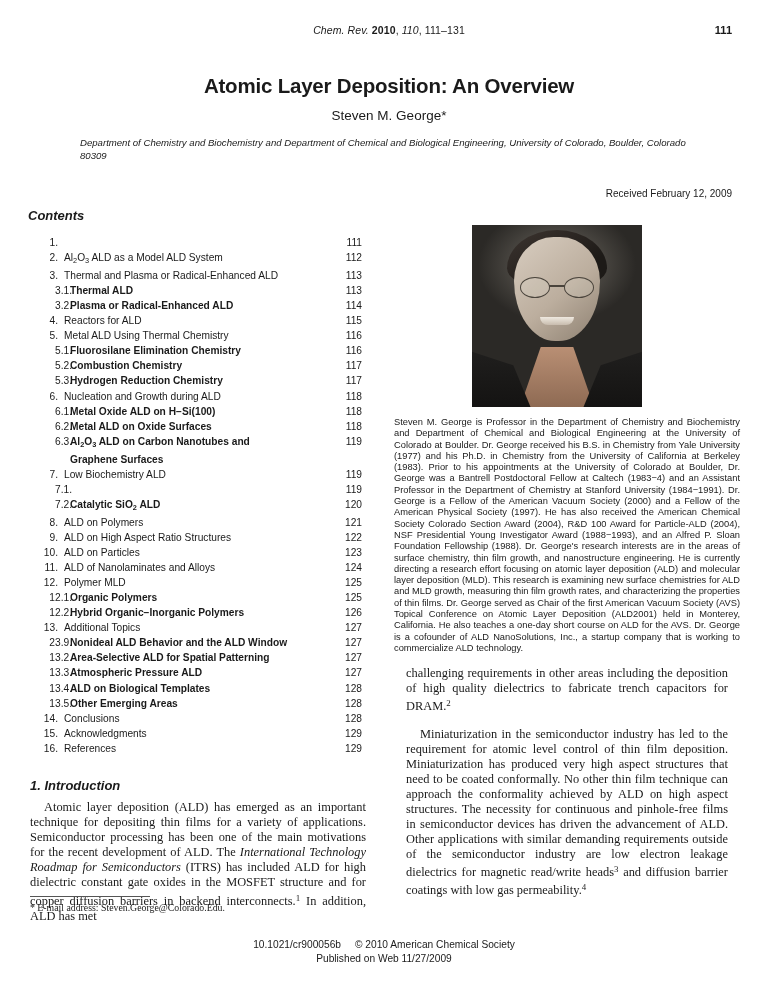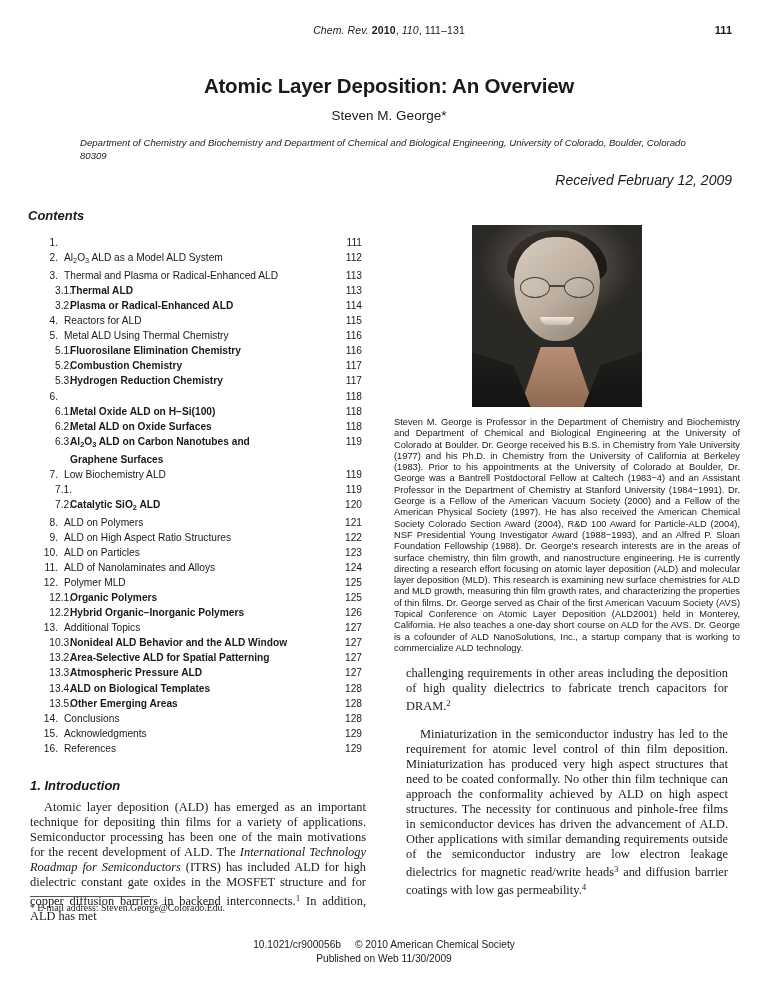--- a/index.html
+++ b/index.html
@@ -76,27 +76,26 @@
     left: 80px;
     right: 72px;
     text-align: left;
     font-family: "Liberation Sans", sans-serif;
     font-style: italic;
     font-size: 9.6px;
     line-height: 13px;
   }
   .received {
     position: absolute;
-    top: 172px;
+    top: 188px;
     left: 46px;
     right: 36px;
     text-align: right;
     font-family: "Liberation Sans", sans-serif;
-    font-style: italic;
-    font-size: 14px;
+    font-size: 10px;
   }
 
   
   .col-left {
     position: absolute;
     top: 208px;
     left: 28px;
     width: 356px;
   }
   .col-right {
@@ -373,20 +372,21 @@
           <span class="toc-label">Combustion Chemistry</span>
           <span class="toc-page">117</span>
         </div>
         <div class="toc-row sub">
           <span class="toc-num sub">5.3.</span>
           <span class="toc-label">Hydrogen Reduction Chemistry</span>
           <span class="toc-page">117</span>
         </div>
         <div class="toc-row">
           <span class="toc-num">6.</span>
+          <span class="toc-label">Nucleation and Growth during ALD</span>
           <span class="toc-page">118</span>
         </div>
         <div class="toc-row sub">
           <span class="toc-num sub">6.1.</span>
           <span class="toc-label">Metal Oxide ALD on H−Si(100)</span>
           <span class="toc-page">118</span>
         </div>
         <div class="toc-row sub">
           <span class="toc-num sub">6.2.</span>
           <span class="toc-label">Metal ALD on Oxide Surfaces</span>
@@ -445,21 +445,21 @@
           <span class="toc-num sub">12.2.</span>
           <span class="toc-label">Hybrid Organic−Inorganic Polymers</span>
           <span class="toc-page">126</span>
         </div>
         <div class="toc-row">
           <span class="toc-num">13.</span>
           <span class="toc-label">Additional Topics</span>
           <span class="toc-page">127</span>
         </div>
         <div class="toc-row sub">
-          <span class="toc-num sub">10.3.</span>
+          <span class="toc-num sub">23.9.</span>
           <span class="toc-label">Nonideal ALD Behavior and the ALD Window</span>
           <span class="toc-page">127</span>
         </div>
         <div class="toc-row sub">
           <span class="toc-num sub">13.2.</span>
           <span class="toc-label">Area-Selective ALD for Spatial Patterning</span>
           <span class="toc-page">127</span>
         </div>
         <div class="toc-row sub">
           <span class="toc-num sub">13.3.</span>
@@ -523,16 +523,16 @@
 
   </div>
 
   <div class="footnote-rule"></div>
   <div class="footnote">* E-mail address: Steven.George@Colorado.Edu.</div>
 
   <div class="footer">
     <div>
       <span class="doi">10.1021/cr900056b</span><span>© 2010 American Chemical Society</span>
     </div>
-    <div>Published on Web 11/30/2009</div>
+    <div>Published on Web 11/27/2009</div>
   </div>
 
 </div>
 
 </body></html>

